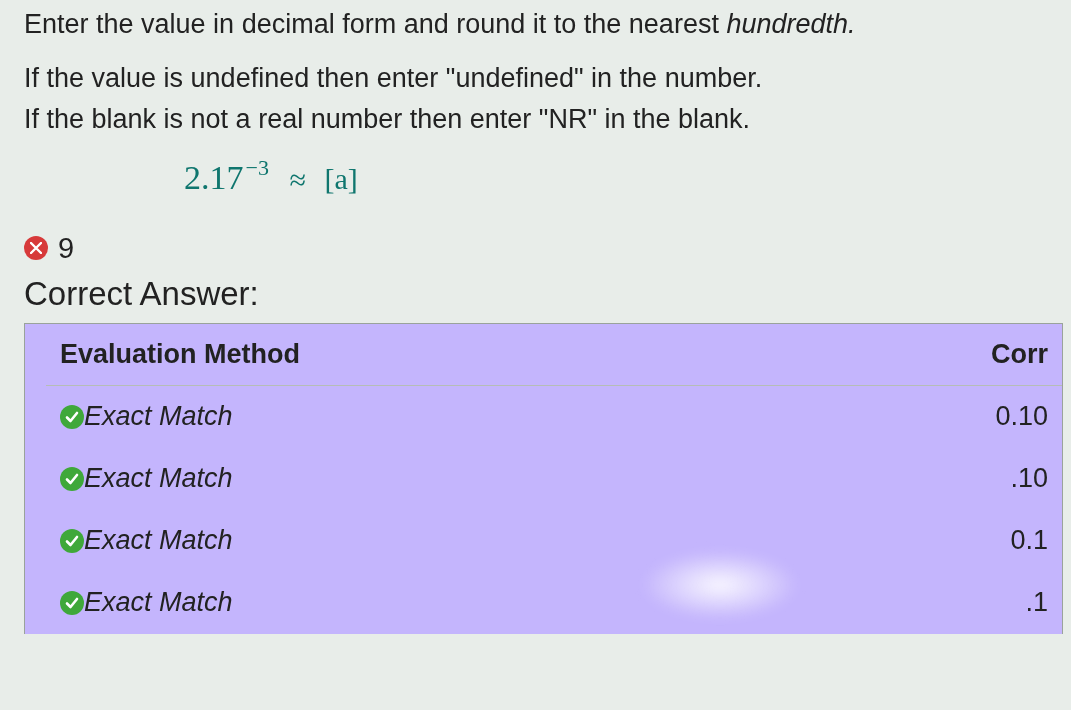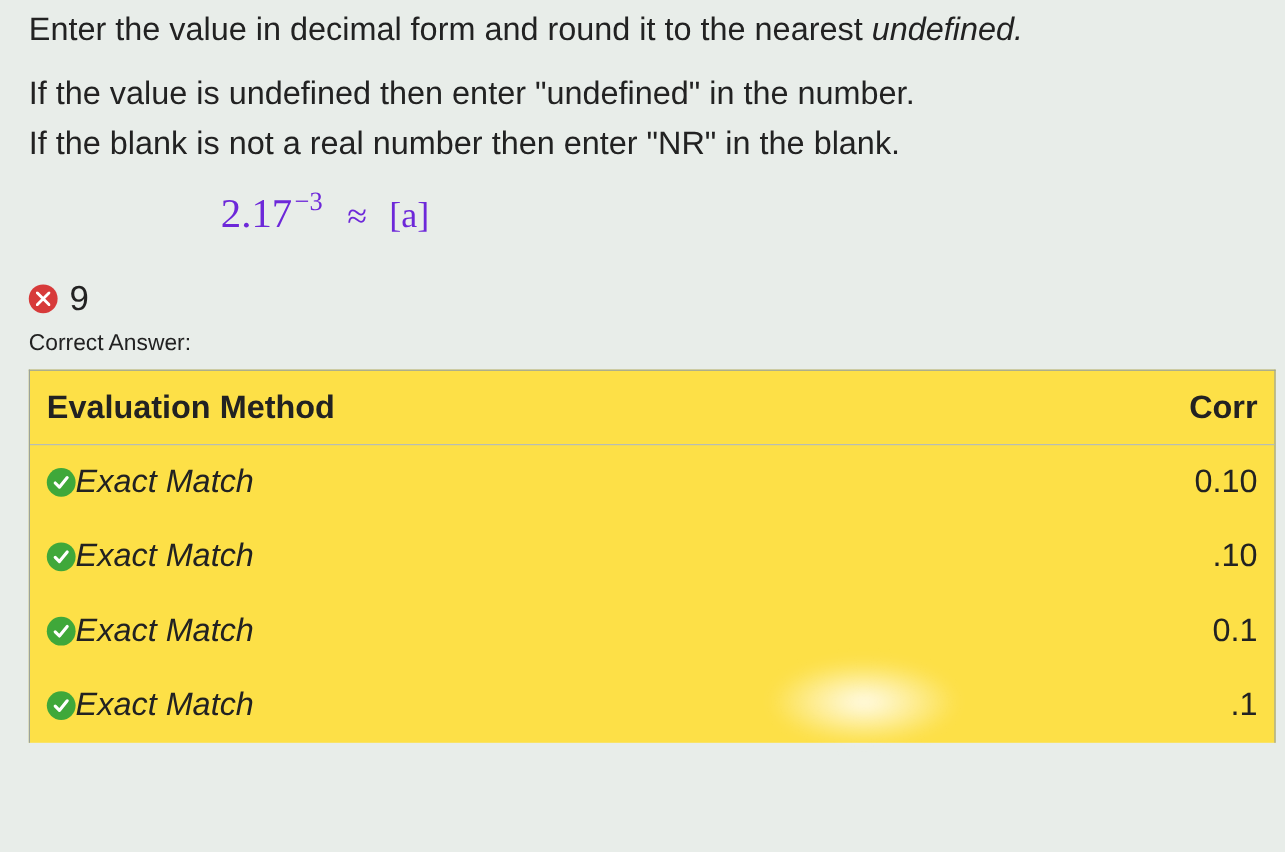--- a/index.html
+++ b/index.html
@@ -18,21 +18,21 @@
     line-height: 1.35;
     margin-bottom: 4px;
     color: #222;
   }
   .instr-line em { font-style: italic; }
   .gap-16 { height: 14px; }
   .eq-block {
     padding: 16px 0 16px 160px;
     font-size: 34px;
     font-family: Georgia, "Times New Roman", serif;
-    color: #6d28d9;
+    color: #0f766e;
   }
   .eq-base { font-size: 34px; }
   .eq-sup {
     font-size: 22px;
     vertical-align: super;
     position: relative;
     top: -2px;
     margin-left: 2px;
   }
   .approx { margin: 0 10px 0 12px; font-size: 30px; }
@@ -40,29 +40,30 @@
   .sel-line {
     font-size: 27px;
     color: #222;
     margin-top: 18px;
     display: flex;
     align-items: center;
   }
   .sel-line .label { margin-right: 8px; }
   .sel-val { margin-left: 10px; font-size: 29px; }
   .corr-line {
-    font-size: 19px;
+    font-size: 33px;
     color: #222;
     margin-top: 10px;
   }
   .table {
     margin-top: 10px;
     border: 1px solid #9aa39b;
     border-bottom: none;
-    background: #fde047;
+    background: #c4b5fd;
+    padding-left: 21px;
   }
   .trow {
     display: flex;
     align-items: center;
     min-height: 62px;
     padding: 0 14px;
   }
   .thead {
     font-weight: 700;
     font-size: 27px;
@@ -110,21 +111,21 @@
     height: 70px;
     background: radial-gradient(ellipse at center, rgba(255,255,255,0.9) 0%, rgba(255,255,255,0.0) 70%);
     pointer-events: none;
     filter: blur(6px);
   }
 </style>
 </head>
 <body>
 
 <p class="instr-line">
-  <span>Enter the value in decimal form and round it to the nearest </span><em>undefined.</em>
+  <span>Enter the value in decimal form and round it to the nearest </span><em>hundredth.</em>
 </p>
 <div class="gap-16"></div>
 <p class="instr-line">If the value is undefined then enter "undefined" in the number.</p>
 <p class="instr-line">If the blank is not a real number then enter "NR" in the blank.</p>
 
 <div class="eq-block">
   <span class="eq-base">2.17</span><span class="eq-sup">−3</span>
   <span class="approx">≈</span>
   <span class="ph">[a]</span>
 </div>

